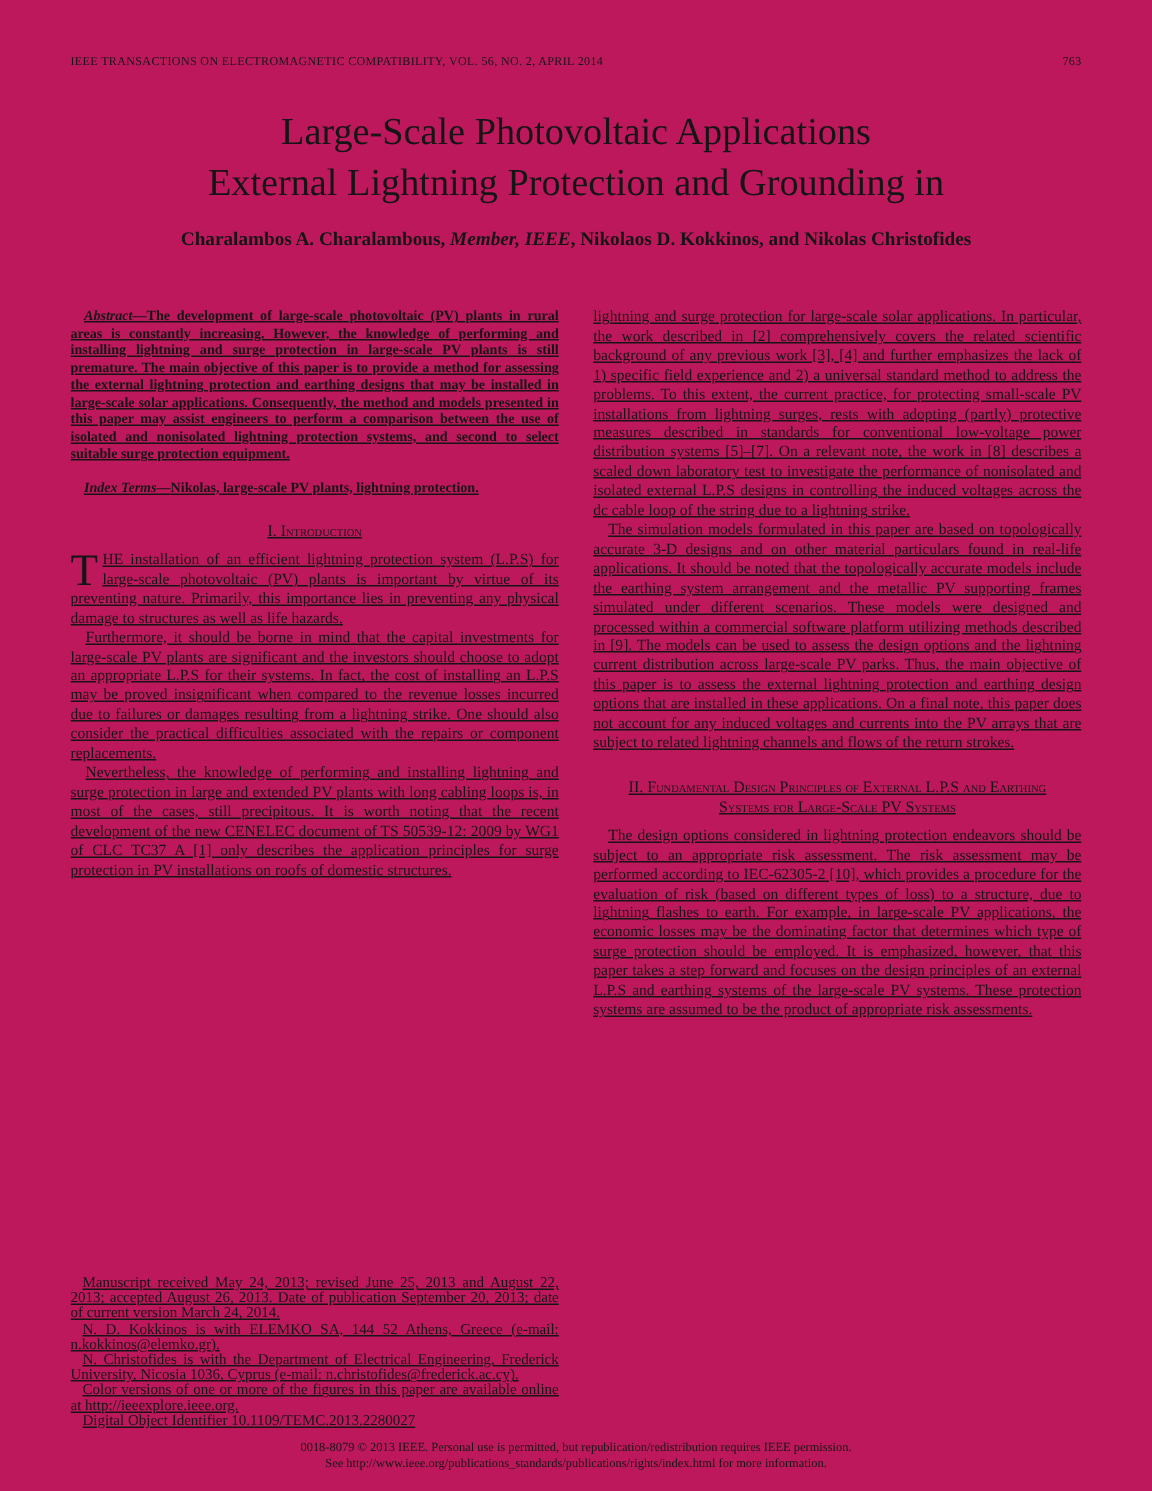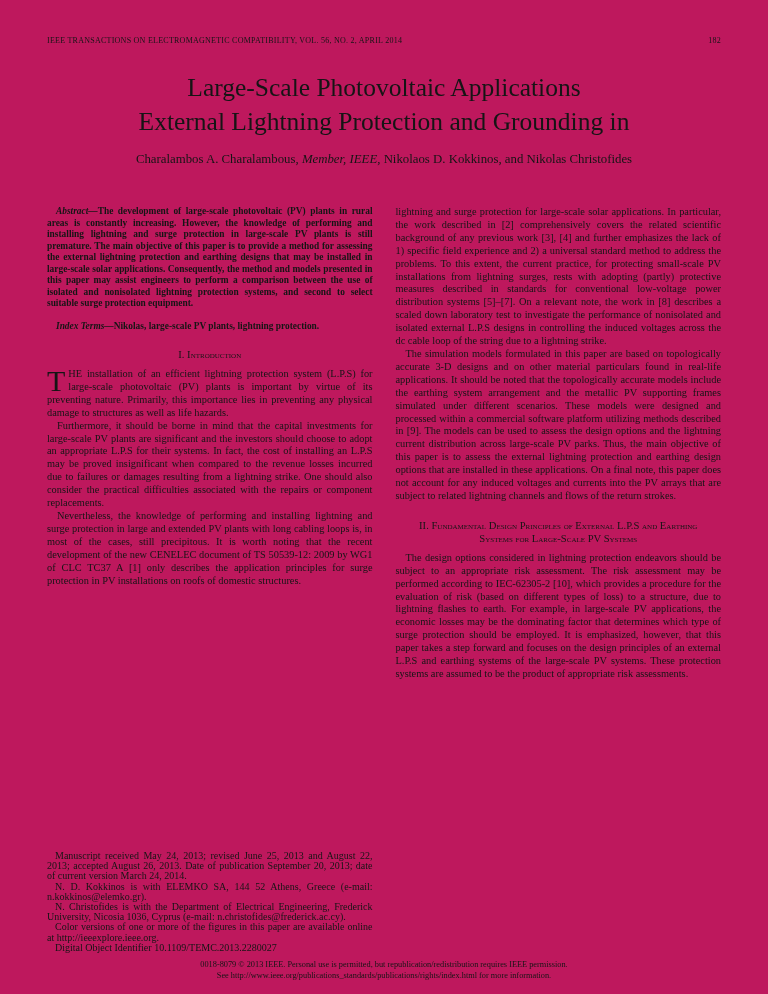--- a/index.html
+++ b/index.html
@@ -11,24 +11,24 @@
   }
   .running-header {
     display:flex; justify-content:space-between; align-items:baseline;
     font-size:8px; letter-spacing:.25px;
   }
   .paper-title {
     margin-top:26px; text-align:center; font-weight:normal;
     font-size:25.5px; line-height:34px;
   }
   .paper-title .title-line { display:block; }
-  .authors { margin-top:13px; text-align:center; font-size:12.8px; }
+  .authors { margin-top:13px; text-align:center; font-size:12.8px;font-weight:bold; }
   .authors .it { font-style:italic; }
   .columns {
-    display:flex; gap:23px; margin-top:39px; height:747px; overflow:hidden;
+    display:flex; gap:23px; margin-top:39px; height:747px; overflow:hidden;text-decoration:underline;
   }
   .col { width:calc((100% - 23px)/2); display:flex; flex-direction:column; }
   .abstract, .index-terms {
     font-weight:bold; font-size:9.4px; line-height:11.5px;
     text-align:justify; text-indent:9px;
   }
   .index-terms { margin-top:11px; }
   .lbl { font-style:italic; }
   .sec-heading {
     text-align:center; font-weight:normal; font-variant:small-caps;
@@ -50,21 +50,21 @@
     font-size:8.3px; line-height:10.5px;
   }
 </style>
 </head>
 <body>
 
 <div class="page">
 
   <header class="running-header">
     <span class="rh-left">IEEE TRANSACTIONS ON ELECTROMAGNETIC COMPATIBILITY, VOL. 56, NO. 2,  APRIL 2014</span>
-    <span class="rh-right">182</span>
+    <span class="rh-right">763</span>
   </header>
 
   <h1 class="paper-title">
     <span class="title-line">Large-Scale Photovoltaic Applications</span>
     <span class="title-line">External Lightning Protection and Grounding in</span>
   </h1>
 
   <div class="authors"><span>Charalambos A. Charalambous, </span><span class="it">Member, IEEE</span><span>, Nikolaos D. Kokkinos, and Nikolas Christofides</span></div>
 
   <div class="columns">

